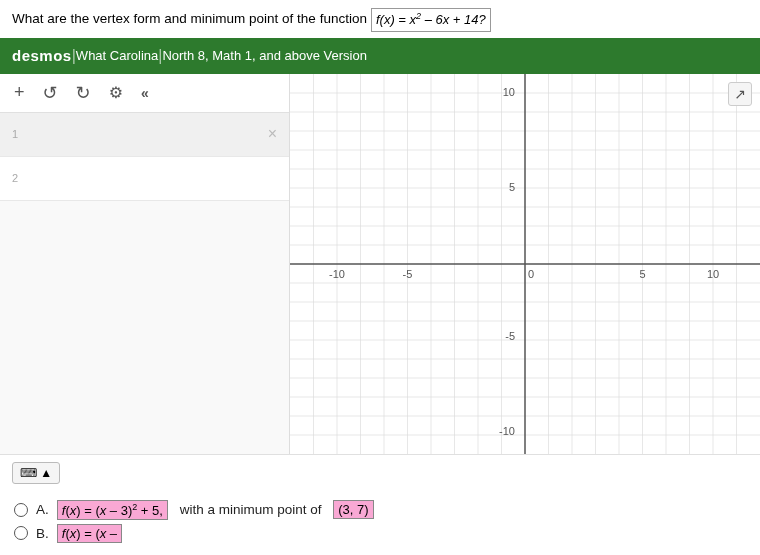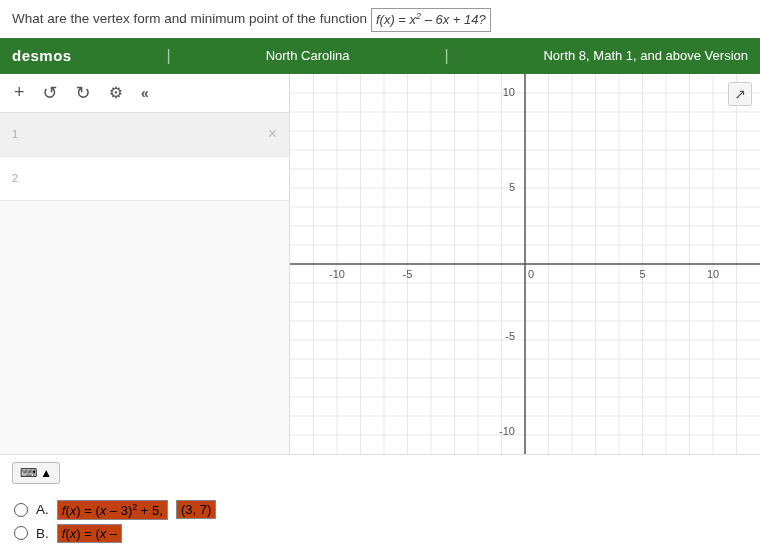--- a/index.html
+++ b/index.html
@@ -8,21 +8,21 @@
       background: #fff;
       width: 760px;
       height: 555px;
       overflow: hidden;
       font-size: 14px;
     }
 
     .question-row {
       padding: 8px 12px 6px 12px;
       font-size: 13.5px;
-      color: #404040;
+      color: #000000;
       line-height: 1.4;
       display: flex;
       align-items: center;
       flex-wrap: wrap;
       gap: 4px;
     }
 
     .math-inline {
       display: inline-block;
       border: 1px solid #999;
@@ -32,23 +32,21 @@
       font-style: italic;
     }
 
     .desmos-bar {
       background: #2d7a2d;
       color: #fff;
       display: flex;
       align-items: center;
       padding: 6px 12px;
       font-size: 13px;
-      gap: 10px;
       height: 36px;
-      justify-content: space-between;
     }
 
     .desmos-logo {
       font-weight: bold;
       font-size: 15px;
       letter-spacing: 0.5px;
     }
 
     .desmos-sep {
       color: rgba(255,255,255,0.6);
@@ -214,21 +212,21 @@
     .answer-text {
       font-size: 13.5px;
       color: #222;
     }
 
     .math-box {
       display: inline-block;
       border: 1px solid #888;
       padding: 1px 4px;
       font-size: 13px;
-      background: #c2410c;
+      background: #f9a8d4;
     }
 
     .answer-choice-b {
       display: flex;
       align-items: center;
       gap: 8px;
       margin-top: 4px;
     }
 
     
@@ -240,21 +238,21 @@
 <div class="question-row">
   <span>What are the vertex form and minimum point of the function</span>
   <span class="math-inline">
     <i>f</i>(<i>x</i>) = <i>x</i><sup>2</sup> – 6<i>x</i> + 14?
   </span>
 </div>
 
 <div class="desmos-bar">
   <span class="desmos-logo">desmos</span>
   <span class="desmos-sep">|</span>
-  <span>North Carolina</span>
+  <span>What Carolina</span>
   <span class="desmos-sep">|</span>
   <span>North 8, Math 1, and above Version</span>
 </div>
 
 <div class="main-area">
 
   <div class="left-panel">
 
     <div class="toolbar">
       <button class="tool-btn">
@@ -376,20 +374,21 @@
 </div>
 
 <div class="answers-section">
 
   <div class="answer-choice">
     <div class="radio-circle"></div>
     <span class="answer-text">A. </span>
     <span class="math-box">
       <i>f</i>(<i>x</i>) = (<i>x</i> – 3)<sup>2</sup> + 5,
     </span>
+    <span class="answer-text">&nbsp;with a minimum point of&nbsp;</span>
     <span class="math-box">(3, 7)</span>
   </div>
 
   <div class="answer-choice-b">
     <div class="radio-circle"></div>
     <span class="answer-text">B. </span>
     <span class="math-box">
       <i>f</i>(<i>x</i>) = (<i>x</i> –
     </span>
   </div>

